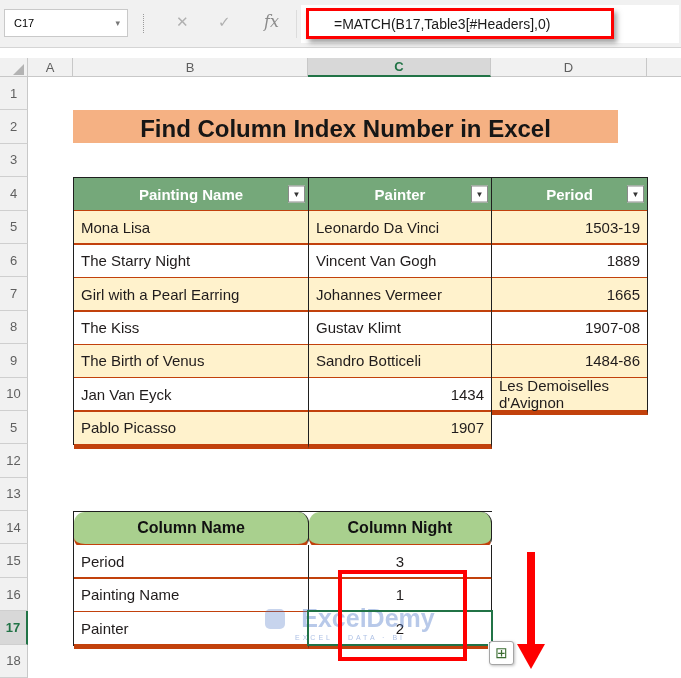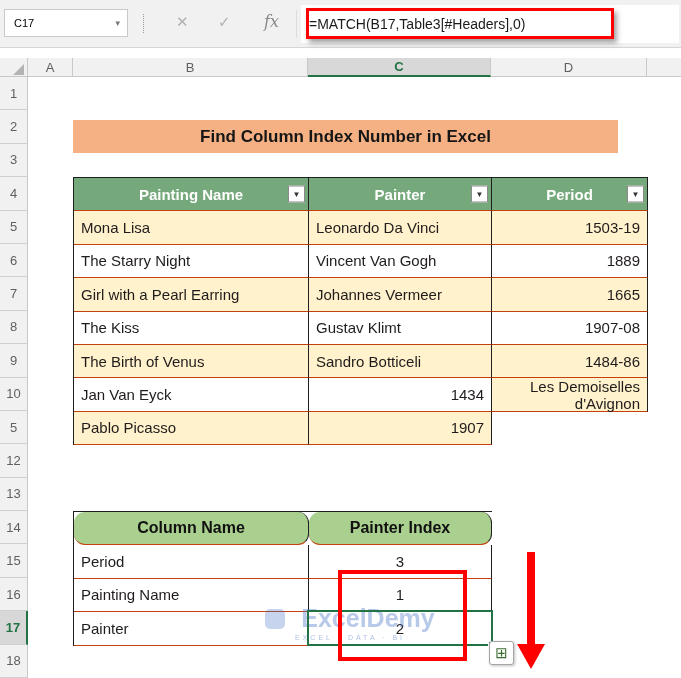--- a/index.html
+++ b/index.html
@@ -12,45 +12,45 @@
   .nb-text { padding-left:9px; font-size:11px; color:#000000; }
   .nb-arrow { position:absolute; right:7px; top:8px; font-size:9px; color:#777; cursor:pointer; }
   .grip { position:absolute; left:143px; top:14px; height:19px; border-left:1px dotted #9a9a9a; }
   .fb-btn { position:absolute; top:13px; font-size:15px; color:#b0b0b0; cursor:pointer; }
   .fb-x { left:176px; }
   .fb-check { left:218px; }
   .fb-fx { position:absolute; left:258px; top:12px; font-family:"DejaVu Serif",serif; font-style:italic; font-size:16px; color:#8a8a8a; cursor:pointer;margin-left:6px; }
   .fb-sep { position:absolute; left:296px; top:10px; height:28px; border-left:1px solid #dcdcdc; }
   .fb-input { position:absolute; left:301px; top:5px; width:378px; height:38px; background:#fff; }
   .red-box-formula { position:absolute; left:5px; top:3px; width:308px; height:31px; border:3px solid var(--annotation-red,#fe0000); box-shadow:3px 4px 5px rgba(90,90,90,.55); display:flex; align-items:center; background:#fff; }
-  .formula-text { padding-left:0; font-size:14px; color:#1b1b1b; white-space:nowrap; }
+  .formula-text { padding-left:25px; font-size:14px; color:#1b1b1b; white-space:nowrap; }
 
   
   .chead { position:absolute; left:0; top:58px; width:681px; height:19px; background:#f1f1f1; border-bottom:1px solid #c8c8c8; }
   .corner { position:absolute; left:0; top:0; width:28px; height:19px; border-right:1px solid #c8c8c8; }
   .corner-tri { position:absolute; right:3px; bottom:2px; width:0; height:0; border-left:11px solid transparent; border-bottom:11px solid #b3b3b3; }
   .ch { position:absolute; top:0; height:19px; display:flex; align-items:center; justify-content:center; font-size:13px; color:#5f5f5f; border-right:1px solid #c8c8c8; cursor:pointer; }
   .ch-a { left:28px; width:45px; }
   .ch-b { left:73px; width:235px; }
   .ch-c { left:308px; width:183px; }
   .ch-d { left:491px; width:156px; }
   .ch.sel { background:#d8d8d8; border-bottom:2px solid var(--accent-green,#217346); color:var(--accent-green,#217346); font-weight:bold; }
 
   
   .rhead { position:absolute; left:0; top:77px; width:28px; height:601px; background:#f1f1f1; }
   .rh { width:28px; height:33.4px; display:flex; align-items:center; justify-content:center; font-size:13px; color:#5f5f5f; border-bottom:1px solid #cfcfcf; border-right:1px solid #c8c8c8; cursor:pointer; }
   .rh.sel { background:#d8d8d8; border-right:2px solid var(--accent-green,#217346); color:var(--accent-green,#217346); font-weight:bold; }
 
   
-  .banner { position:absolute; left:73px; top:120px; width:545px; height:33px; background:var(--banner-peach,#f5b183); display:flex; align-items:center; justify-content:center; font-size:17px; font-weight:bold; color:#161616; cursor:cell; }
+  .banner { position:absolute; left:73px; top:110px; width:545px; height:33px; background:var(--banner-peach,#f5b183); display:flex; align-items:flex-end; justify-content:center; font-size:24px; font-weight:bold; color:#161616; cursor:cell; }
 
   
   .t1 { position:absolute; left:73px; top:177px; display:grid; grid-template-columns:235px 183px 156px; grid-auto-rows:33.4px; border-top:1px solid #1f1f1f; border-left:1px solid #1f1f1f; }
   .t2 { position:absolute; left:73px; top:511px; display:grid; grid-template-columns:235px 183px; grid-auto-rows:33.4px; border-top:1px solid #1f1f1f; border-left:1px solid #1f1f1f; }
-  .th, .th2, .td { border-right:1px solid #1f1f1f; border-bottom:1px solid #c2410c; display:flex; align-items:center; font-size:15px; padding:16px 7px; position:relative; background:#fff; cursor:cell;text-align:right; }
+  .th, .th2, .td { border-right:1px solid #1f1f1f; border-bottom:5px solid #c2410c; display:flex; align-items:center; font-size:15px; padding:16px 7px; position:relative; background:#fff; cursor:cell; }
   .th { background:var(--table-header-green,#75a87a); color:#fff; font-weight:bold; justify-content:center; }
   .th2 { background:var(--light-green,#a9d08e); color:#111; font-weight:bold; justify-content:center; font-size:16px;border-radius:11px; }
   .td { color:#201c1c; }
   .td.cream { background:var(--row-cream,#fff2cc); }
   .td.num { justify-content:flex-end; }
   .td.ctr { justify-content:center; }
   .filter-btn { position:absolute; right:3px; top:50%; transform:translateY(-50%); width:17px; height:17px; background:#fff; border:1px solid #8a8a8a; display:flex; align-items:center; justify-content:center; cursor:pointer; }
   .filter-glyph { font-size:8px; color:#333; line-height:1; }
 
   
@@ -170,21 +170,21 @@
     <div class="td cream">Les Demoiselles d'Avignon</div>
     <div class="td cream">Pablo Picasso</div>
     <div class="td cream num">1907</div>
   </div>
 
   <div class="t2">
     <div class="th2">
         <span>Column Name</span>
       </div>
     <div class="th2">
-        <span>Painter Index</span>
+        <span>Column Night</span>
       </div>
 
     <div class="td">Period</div>
     <div class="td ctr">3</div>
 
     <div class="td">Painting Name</div>
     <div class="td ctr">1</div>
 
     <div class="td">Painter</div>
     <div class="td ctr">2</div>

